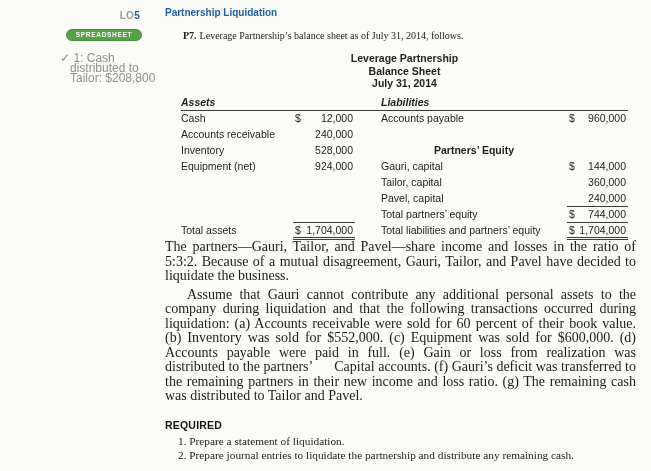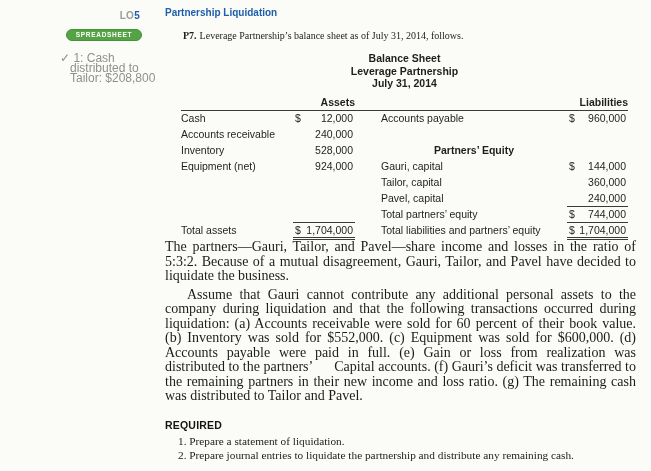--- a/index.html
+++ b/index.html
@@ -25,21 +25,21 @@
            font-weight:bold; font-size:10px; color:var(--heading-blue, #1d5fa8);text-align:center; }
   .intro { position:absolute; left:183px; top:30px; width:470px; font-size:10px; }
   .intro .pnum { font-weight:bold; margin-right:3px; }
 
   
   .bs { position:absolute; left:181px; top:52px; width:447px;
         font-family:"Liberation Sans", sans-serif; font-size:10.5px; color:#1e1e1e; }
   .bs-title div { text-align:center; font-weight:bold; line-height:12.5px; }
   table.bs-table { border-collapse:collapse; width:100%; table-layout:fixed; margin-top:6px; }
   .bs-table td { height:16px; vertical-align:middle; padding:0; white-space:nowrap; }
-  .bs-table tr.hdr td { height:14px; border-bottom:1px solid #3a3a3a; font-weight:bold; text-align:right; vertical-align:bottom; padding-bottom:2px; }
+  .bs-table tr.hdr td { height:14px; border-bottom:1px solid #3a3a3a; font-weight:bold; text-align:left; vertical-align:bottom; padding-bottom:2px;font-style:italic; }
   td.ctr { text-align:center; font-weight:bold; }
   .aw { display:flex; justify-content:space-between; padding:0 2px; }
   td.rule-top { border-top:1px solid #3a3a3a; }
   td.rule-dbl { border-bottom:3px double #3a3a3a; }
 
   
   .bodytext { position:absolute; left:165px; top:240px; width:471px;
               font-size:14px; line-height:14.5px; text-align:justify; }
   .p2 { text-indent:22px; margin-top:4px; }
 
@@ -60,22 +60,22 @@
   <div class="badge">SPREADSHEET</div>
   <div class="note">✓ 1: Cash distributed to Tailor: $208,800</div>
 
   <div class="title">Partnership Liquidation</div>
   <div class="intro">
     <span class="pnum">P7.</span><span>Leverage Partnership’s balance sheet as of July 31, 2014, follows.</span>
   </div>
 
   <div class="bs">
     <div class="bs-title">
+      <div>Leverage Partnership</div>
       <div>Balance Sheet</div>
-      <div>Leverage Partnership</div>
       <div>July 31, 2014</div>
     </div>
     <table class="bs-table">
       <colgroup>
         <col style="width:112px">
           <col style="width:62px">
           <col style="width:26px">
           <col style="width:186px">
           <col style="width:61px">
       </colgroup>

